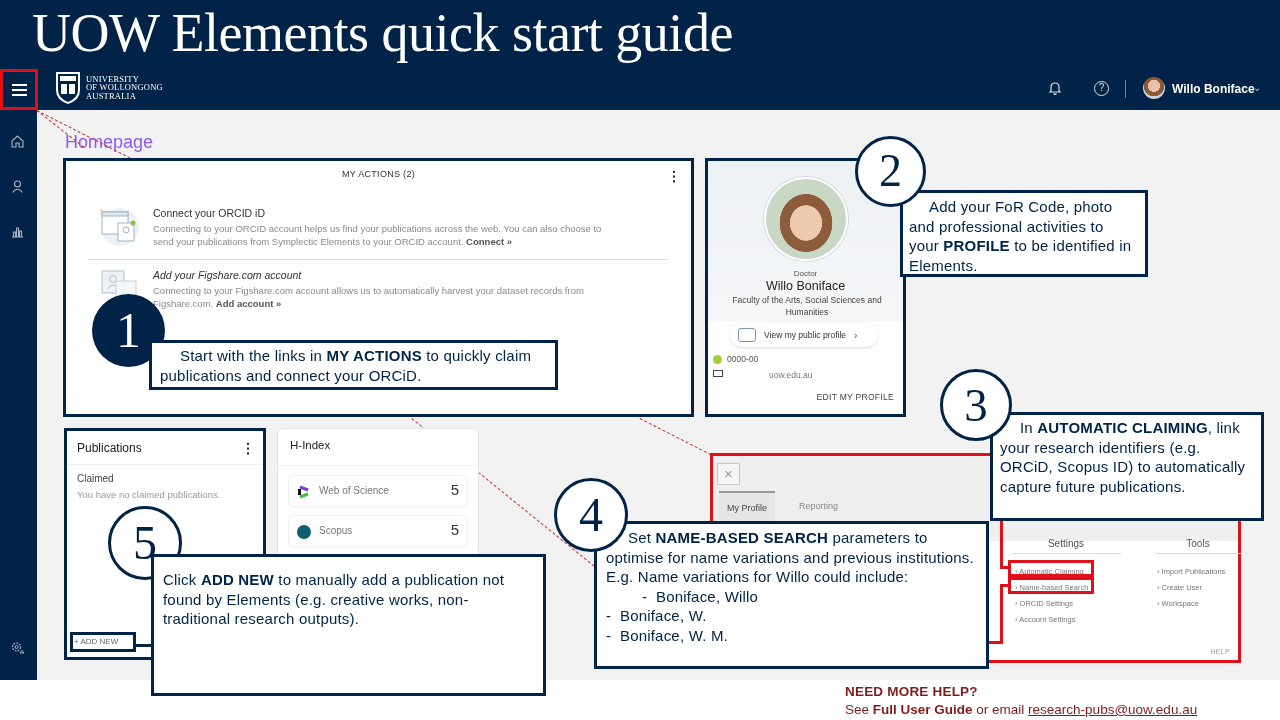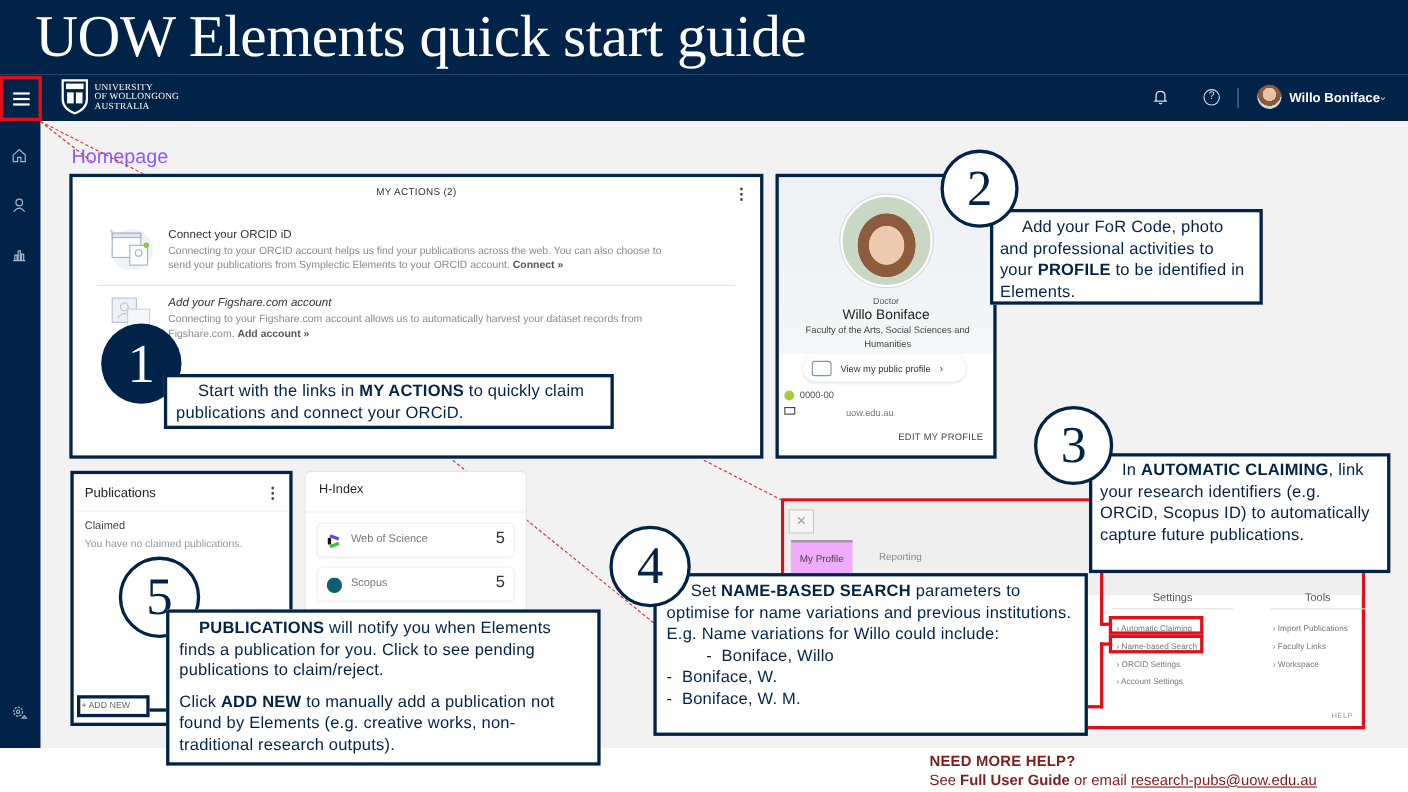--- a/index.html
+++ b/index.html
@@ -73,21 +73,21 @@
   .hindex-title { position: absolute; left: 12px; top: 10px; font-size: 11.5px; color: #222; }
   .hindex-sep { position: absolute; left: 0; top: 36px; width: 100%; height: 1px; background: #f0f0f0; }
   .metric-row { position: absolute; left: 10px; width: 180px; height: 32px; border-radius: 5px; border: 1px solid #f0f0f0; box-shadow: 0 1px 2px rgba(0,0,0,0.04); }
   .metric-icon { position: absolute; left: 8px; top: 9px; width: 14px; height: 14px; }
   .metric-label { position: absolute; left: 30px; top: 9px; font-size: 10px; color: #777; }
   .metric-value { position: absolute; right: 8px; top: 5px; font-size: 15px; color: #333; }
 
   .settings-panel { position: absolute; left: 710px; top: 453px; width: 531px; height: 210px; border: 3px solid #e0101a; background: #ffffff; }
   .sp-top { position: absolute; left: 0; top: 0; width: 100%; height: 85px; background: #efefef; }
   .sp-close { position: absolute; left: 4px; top: 7px; width: 23px; height: 22px; border: 1px solid #c8c8c8; background: #f5f5f5; color: #999; font-size: 15px; text-align: center; line-height: 20px; }
-  .sp-tab-active { position: absolute; left: 6px; top: 35px; width: 56px; height: 32px; background: #f0abfc; border-top: 2px solid #999; font-size: 9px; color: #444; padding-top: 10px; text-align: center; }
+  .sp-tab-active { position: absolute; left: 6px; top: 35px; width: 56px; height: 32px; background: #e5e5e5; border-top: 2px solid #999; font-size: 9px; color: #444; padding-top: 10px; text-align: center; }
   .sp-tab { position: absolute; left: 86px; top: 45px; font-size: 9px; color: #888; }
   .sp-col-head { position: absolute; font-size: 10px; color: #555; text-align: center; }
   .sp-col-line { position: absolute; height: 1px; background: #ddd; }
   .sp-link { position: absolute; font-size: 7.5px; color: #777; }
   .sp-help { position: absolute; right: 8px; bottom: 5px; font-size: 7px; color: #999; letter-spacing: 0.3px; }
   .red-box { position: absolute; border: 3px solid #e0101a; }
   .red-line { position: absolute; background: #e0101a; }
 
   .dashed { position: absolute; height: 0; border-top: 1.3px dashed #d23030; transform-origin: 0 0; }
 
@@ -255,23 +255,20 @@
       <svg class="metric-icon" viewBox="0 0 14 14">
         <circle cx="7" cy="7" r="7" fill="#0e5e6f"></circle>
       </svg>
       <div class="metric-label">Scopus</div>
       <div class="metric-value">5</div>
     </div>
   </div>
 
   <div class="badge badge-outline" style="left:108px; top:506px; width:74px; height:74px; font-size:48px; line-height:68px;">5</div>
   <div class="callout" style="left:151px; top:554px; width:395px; height:142px; padding:4px 8px 0 9px;">
-    <div style="text-indent:18px;">
-      <b>PUBLICATIONS</b><span> will notify you when Elements finds a publication for you. Click to see pending publications to claim/reject.</span>
-    </div>
     <div style="margin-top:9px;">
       <span>Click </span><b>ADD NEW</b><span> to manually add a publication not found by Elements (e.g. creative works, non-traditional research outputs).</span>
     </div>
   </div>
 
   <div class="settings-panel">
     <div class="sp-top"></div>
     <div class="sp-close">×</div>
     <div class="sp-tab-active">My Profile</div>
     <div class="sp-tab">Reporting</div>
@@ -279,21 +276,21 @@
     <div class="sp-col-head" style="left:298px; top:82px; width:110px;">Settings</div>
     <div class="sp-col-line" style="left:298px; top:97px; width:110px;"></div>
     <div class="sp-link" style="left:302px; top:111px;">› Automatic Claiming</div>
     <div class="sp-link" style="left:302px; top:127px;">› Name-based Search</div>
     <div class="sp-link" style="left:302px; top:143px;">› ORCID Settings</div>
     <div class="sp-link" style="left:302px; top:159px;">› Account Settings</div>
 
     <div class="sp-col-head" style="left:442px; top:82px; width:86px;">Tools</div>
     <div class="sp-col-line" style="left:442px; top:97px; width:86px;"></div>
     <div class="sp-link" style="left:444px; top:111px;">› Import Publications</div>
-    <div class="sp-link" style="left:444px; top:127px;">› Faculty Links</div>
+    <div class="sp-link" style="left:444px; top:127px;">› Create User</div>
     <div class="sp-link" style="left:444px; top:143px;">› Workspace</div>
 
     <div class="sp-help">HELP</div>
   </div>
 
   <div class="red-box" style="left:1008px; top:560px; width:86px; height:17px;"></div>
   <div class="red-box" style="left:1008px; top:577px; width:86px; height:17px;"></div>
   <div class="red-line" style="left:1000px; top:520px; width:3px; height:48px;"></div>
   <div class="red-line" style="left:1000px; top:566px; width:9px; height:3px;"></div>
   <div class="red-line" style="left:1000px; top:584px; width:3px; height:60px;"></div>

